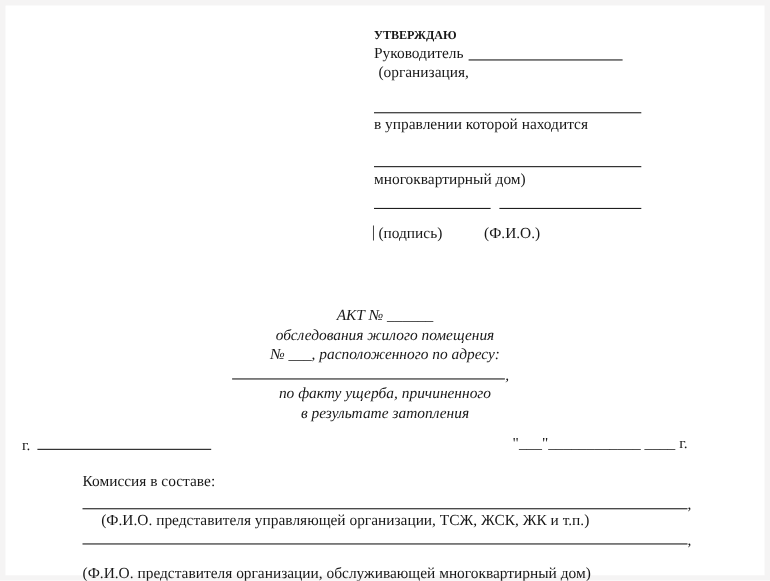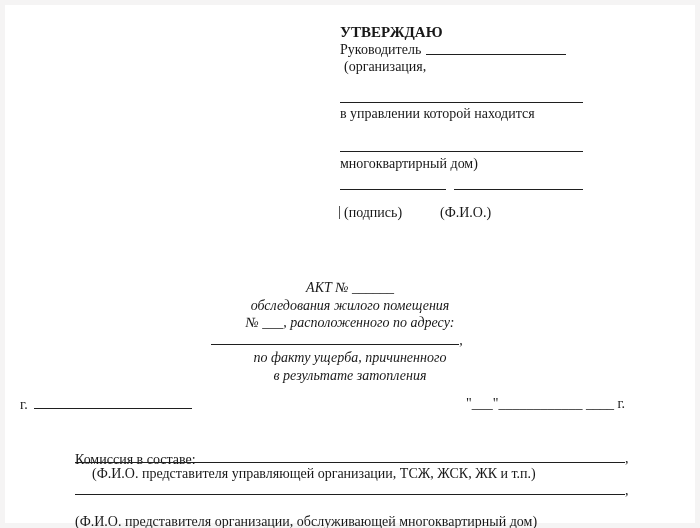--- a/index.html
+++ b/index.html
@@ -35,21 +35,21 @@
 
   
   .approval {
     position: absolute;
     left: 340px; top: 24px;
     width: 244px; height: 210px;
     line-height: 16px;
   }
   .approval-heading {
     position: absolute; top: 0; left: 0;
-    font-weight: bold; font-size: 15px;
+    font-weight: bold; font-size: 11px;
   }
   .manager-row {
     position: absolute; top: 18px; left: 0; right: 18px;
     display: flex;
   }
   .manager-row .fill {
     flex: 1;
     align-self: flex-end;
     height: 0;
     border-bottom: 1.2px solid #1f1f1f;
@@ -77,21 +77,21 @@
     width: 248px; height: 12px;
     border-bottom: 1.2px solid #1f1f1f;
   }
 
   
   .city-row { position: absolute; left: 20px; top: 396px; }
   .city-row .blank { width: 158px; margin-left: 6px; }
   .date-row { position: absolute; left: 466px; top: 396px; white-space: pre; }
 
   
-  .commission-heading { position: absolute; left: 75px; top: 431px; margin-top: 21px; }
+  .commission-heading { position: absolute; left: 75px; top: 431px; }
   .member-line-1 { position: absolute; left: 75px; top: 449px; }
   .member-line-2 { position: absolute; left: 75px; top: 481px; }
   .member-line-1 .line-fill, .member-line-2 .line-fill {
     display: inline-block;
     width: 550px; height: 13px;
     border-bottom: 1.3px solid #1f1f1f;
   }
   .member-caption-1 { position: absolute; left: 92px; top: 466px; }
   .member-caption-2 { position: absolute; left: 75px; top: 514px; }
 </style>

